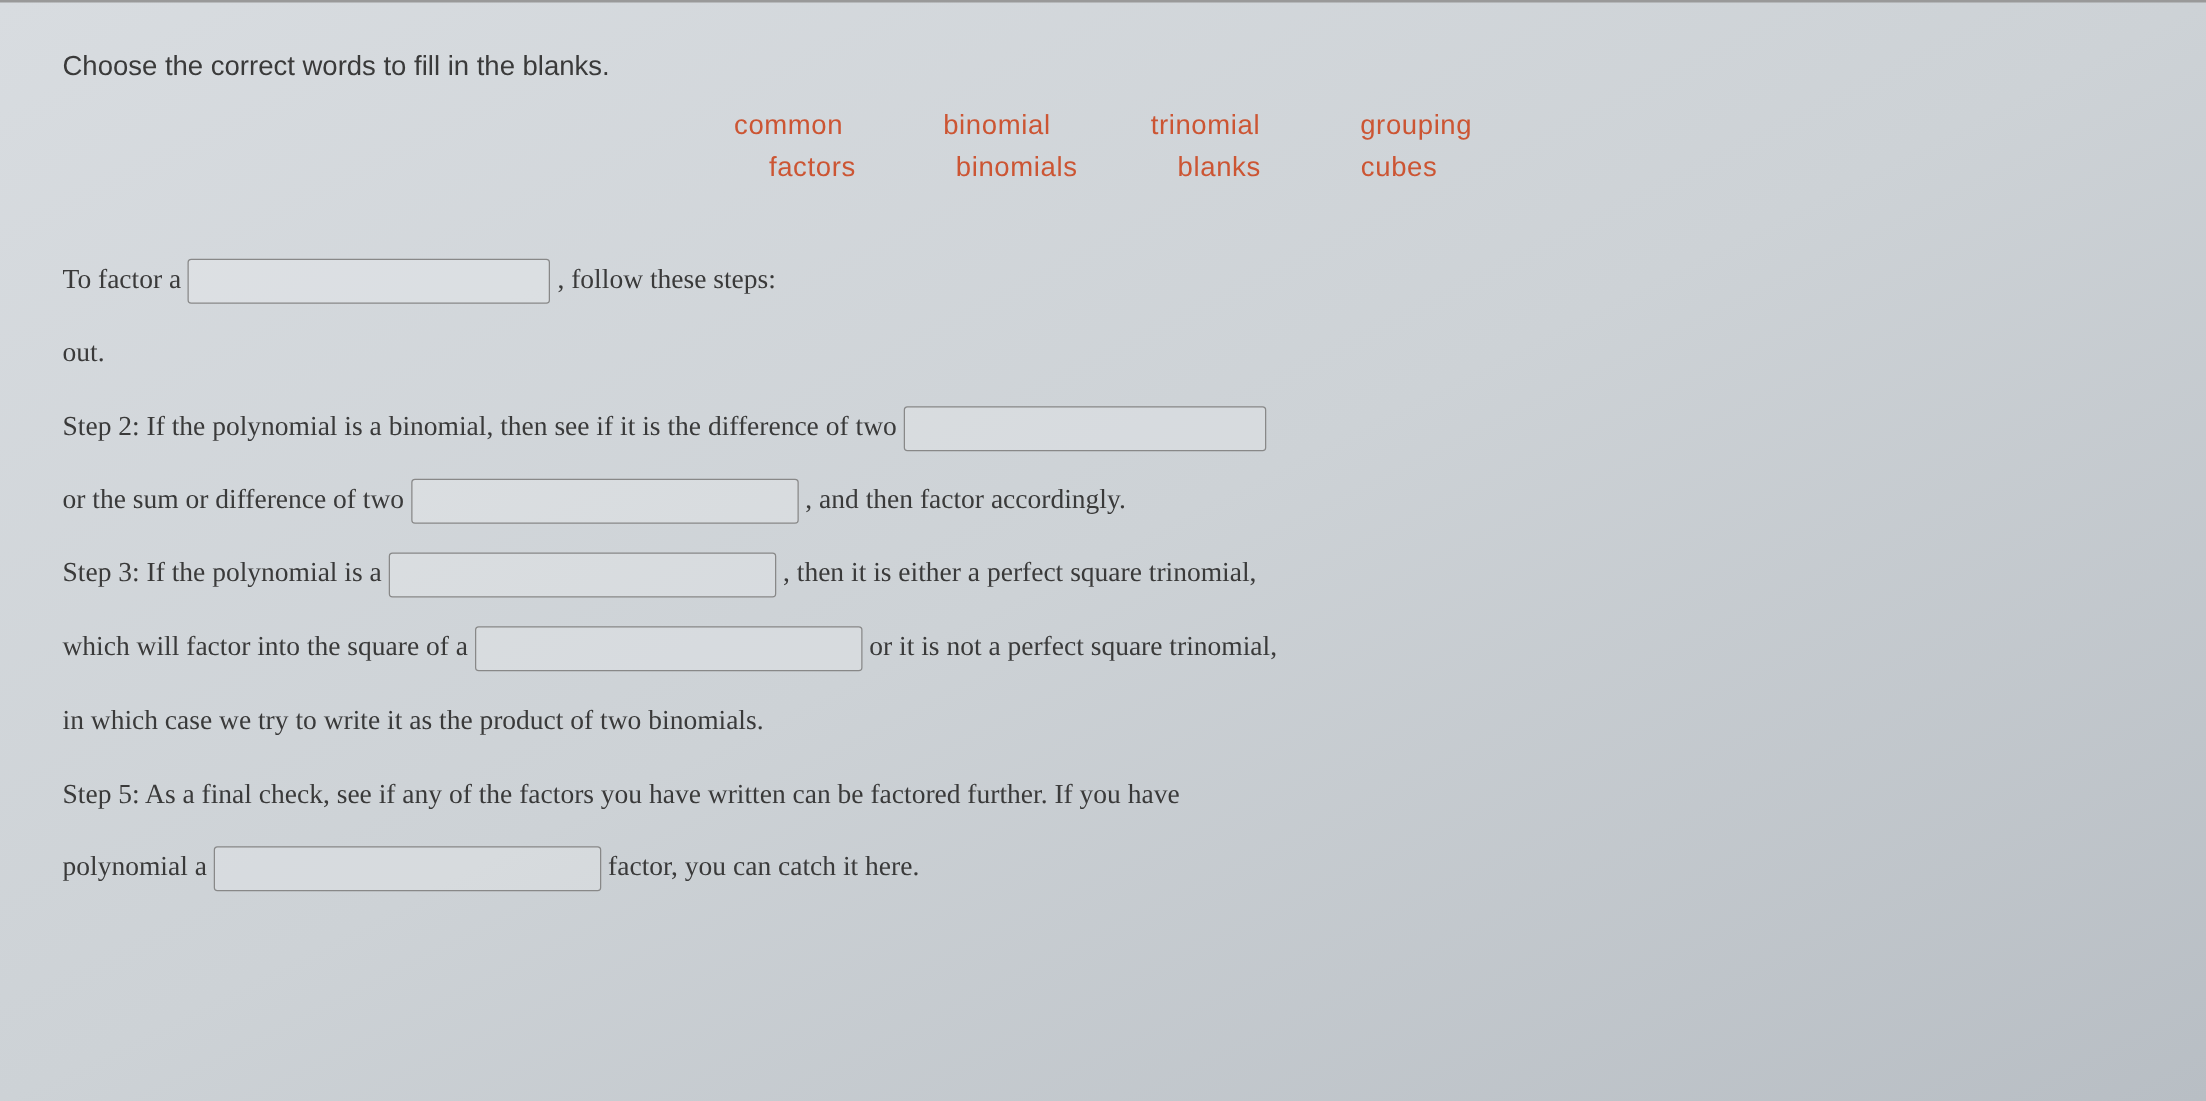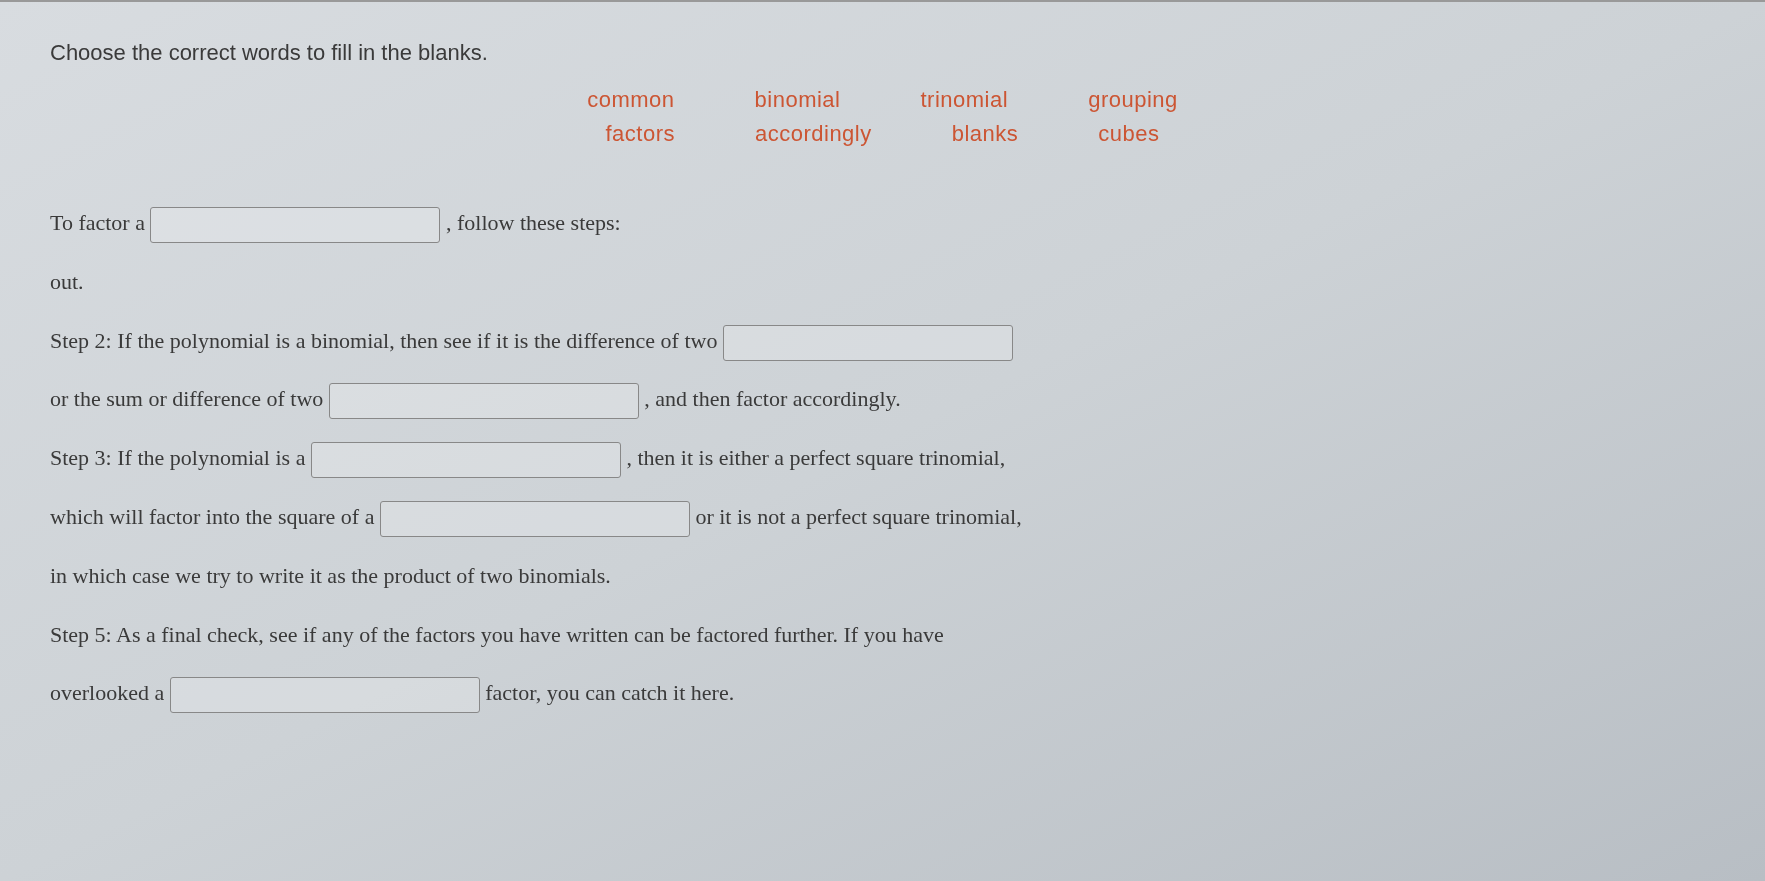--- a/index.html
+++ b/index.html
@@ -80,21 +80,21 @@
 
 <div class="word-bank">
   <div class="word-bank-row">
     <span class="word-option">common</span>
     <span class="word-option">binomial</span>
     <span class="word-option">trinomial</span>
     <span class="word-option">grouping</span>
   </div>
   <div class="word-bank-row">
     <span class="word-option">factors</span>
-    <span class="word-option">accordingly</span>
+    <span class="word-option">binomials</span>
     <span class="word-option">blanks</span>
     <span class="word-option">cubes</span>
   </div>
 </div>
 
 <div class="content">
   <p>
     <span>To factor a </span>
     <input type="text" class="blank-input blank-lg" style="">
     <span>, follow these steps:</span>
@@ -121,17 +121,17 @@
     <input type="text" class="blank-input blank-md" style="">
     <span> or it is not a perfect square trinomial,</span>
   </p>
   <p>
     <span>in which case we try to write it as the product of two binomials.</span>
   </p>
   <p>
     <span class="step-label">Step 5:</span><span> As a final check, see if any of the factors you have written can be factored further. If you have</span>
   </p>
   <p>
-    <span>overlooked a </span>
+    <span>polynomial a </span>
     <input type="text" class="blank-input blank-md" style="">
     <span> factor, you can catch it here.</span>
   </p>
 </div>
 
 </body></html>

